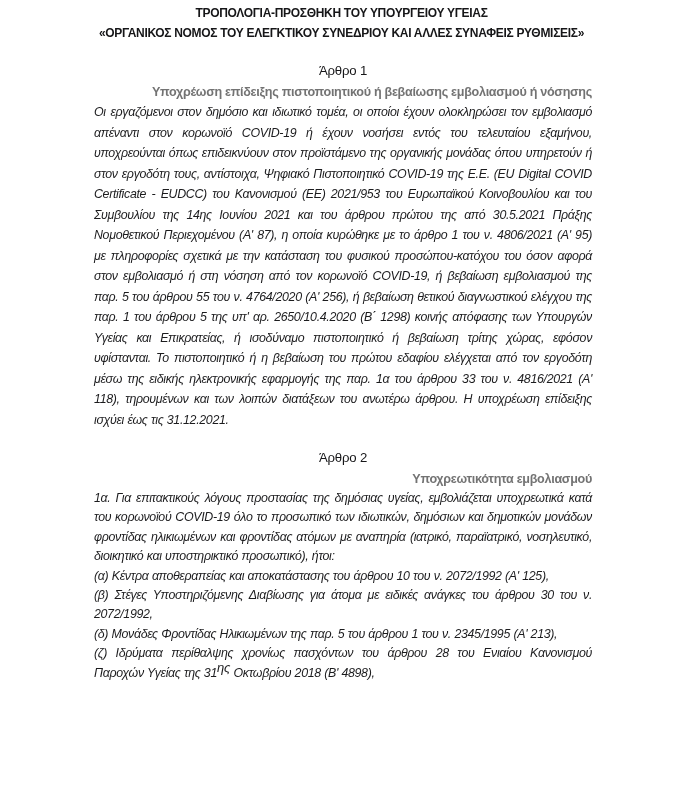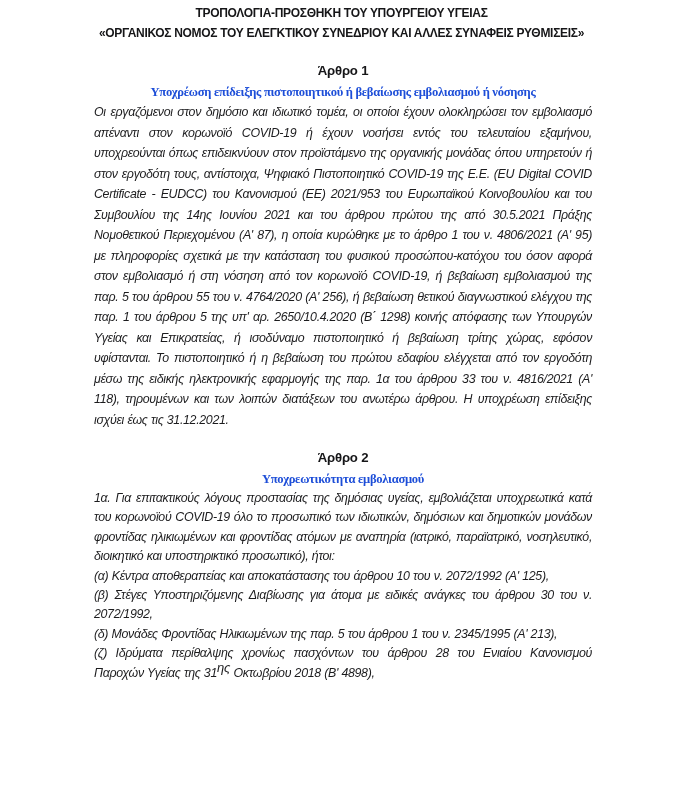--- a/index.html
+++ b/index.html
@@ -29,35 +29,34 @@
     font-size: 12px;
     letter-spacing: -0.3px;
     line-height: 20px;
     color: #161618;
   }
   
   .article { margin: 0; }
   .art-heading {
     margin: 18px 0 0 0;
     text-align: center;
-    font-weight: bold;
+    font-weight: normal;
     font-size: 13.2px;
     letter-spacing: -0.2px;
     line-height: 20.5px;
     color: #161618;
   }
   .art-subtitle {
     margin: 0;
-    text-align: center;
+    text-align: right;
     font-weight: bold;
     font-size: 12.6px;
     letter-spacing: -0.3px;
     line-height: 20.5px;
-    color: #1d4ed8;
-    font-family: Liberation Serif, serif;
+    color: #737373;
   }
   
   .body-text {
     margin: 0;
     text-align: justify;
     font-size: 12.4px;
     letter-spacing: -0.33px;
     line-height: 20.5px;
     word-spacing: 0.3px;
     font-style: italic;

